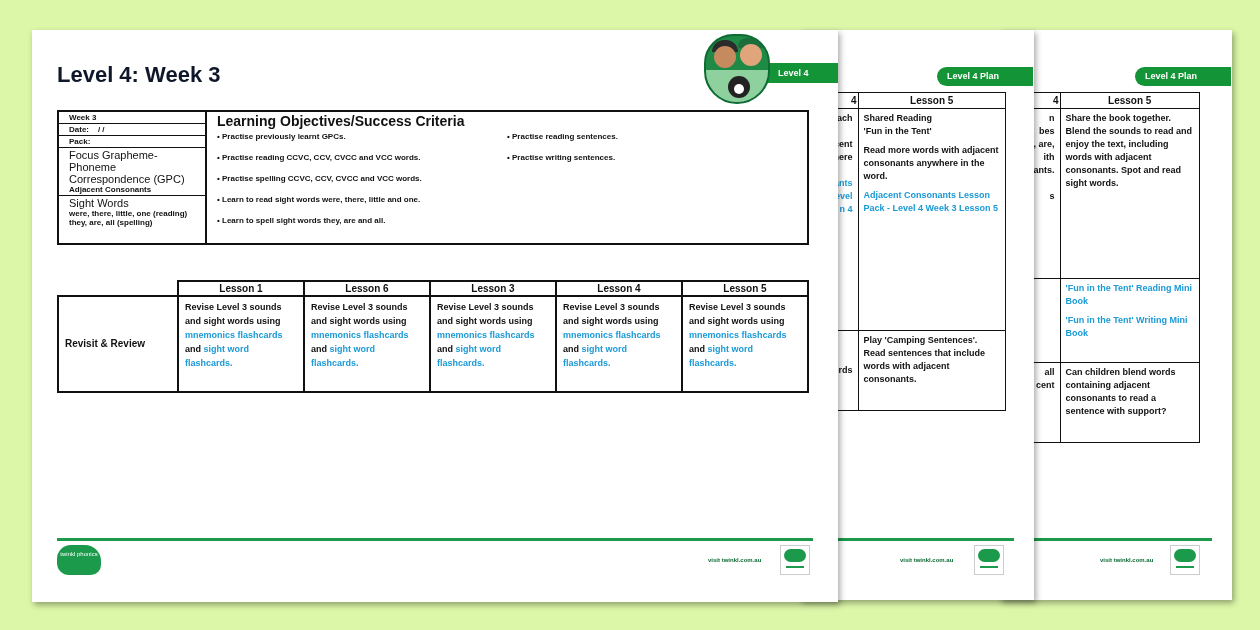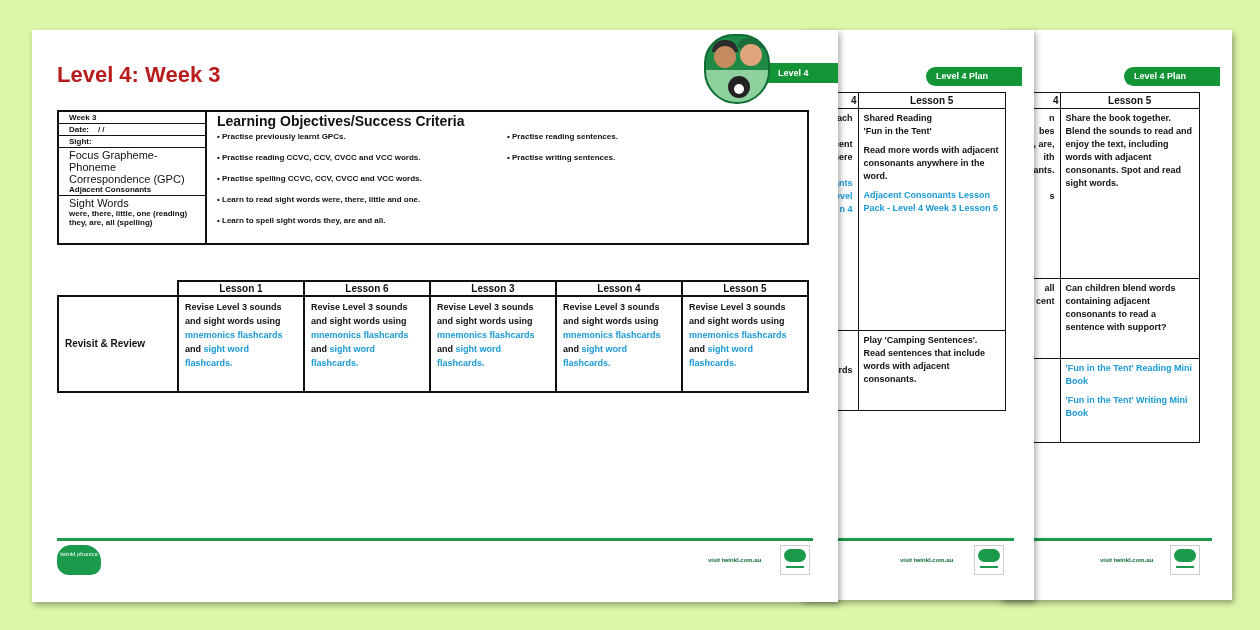--- a/index.html
+++ b/index.html
@@ -14,30 +14,30 @@
     position: absolute;
     background: #fff;
     box-shadow: 2px 3px 6px rgba(0,0,0,0.35);
   }
   #page3 { left: 1000px; top: 30px; width: 232px; height: 570px; }
   #page2 { left: 800px; top: 30px; width: 234px; height: 570px; }
   #page1 { left: 32px; top: 30px; width: 806px; height: 572px; }
 
   .title {
     position: absolute; left: 25px; top: 32px;
-    font-size: 22px; font-weight: bold; color: #b91c1c;
+    font-size: 22px; font-weight: bold; color: #0f172a;
     font-family: "Liberation Sans", sans-serif;
   }
   .level-tab {
     position: absolute; right: 0; top: 33px; width: 70px; height: 20px;
     background: #139437; color: #fff; font-size: 9px; font-weight: bold;
     padding: 5px 0 0 10px;
   }
   .plan-tab {
-    position: absolute; right: 12px; top: 37px; width: 96px; height: 19px;
+    position: absolute; right: 1px; top: 37px; width: 96px; height: 19px;
     background: #139437; color: #fff; font-size: 9px; font-weight: bold;
     border-radius: 10px 0 0 10px; padding: 4px 0 0 10px;
   }
   .avatar {
     position: absolute; left: 672px; top: 4px; width: 66px; height: 70px;
     border-radius: 30px 30px 34px 34px; background: #1f8a46; overflow: hidden;
     border: 2px solid #0d6b33;
   }
   .avatar .kid1 { position:absolute; left:8px; top:10px; width:22px; height:22px; border-radius:50%; background:#c58a5e; }
   .avatar .kid2 { position:absolute; left:34px; top:8px; width:22px; height:22px; border-radius:50%; background:#e0a57a; }
@@ -88,33 +88,33 @@
         <tr>
       <th style="width:60px; border-left:none; text-align:right;">4</th>
       <th>Lesson 5</th>
     </tr>
     <tr style="height:170px;">
       <td class="cut" style="border-left:none; text-align:right;">
         <div>n</div><div>bes</div><div>y, are,</div><div>ith</div><div>nants.</div><br><div>s</div>
       </td>
       <td>Share the book together. Blend the sounds to read and enjoy the text, including words with adjacent consonants. Spot and read sight words.</td>
     </tr>
+    <tr style="height:84px;">
+      <td style="border-left:none;"></td>
+      <td>
+        <div class="link">'Fun in the Tent' Reading Mini Book</div>
+        <div class="link" style="margin-top:6px;">'Fun in the Tent' Writing Mini Book</div>
+      </td>
+    </tr>
     <tr style="height:80px;">
       <td class="cut" style="border-left:none; text-align:right;">
             <div>all</div>
             <div>cent</div>
           </td>
       <td>Can children blend words containing adjacent consonants to read a sentence with support?</td>
-    </tr>
-    <tr style="height:84px;">
-      <td style="border-left:none;"></td>
-      <td>
-        <div class="link">'Fun in the Tent' Reading Mini Book</div>
-        <div class="link" style="margin-top:6px;">'Fun in the Tent' Writing Mini Book</div>
-      </td>
     </tr>
   </tbody>
     </table>
   <div class="footer-line" style="left:0; right:20px;"></div>
   <div class="footer-url" style="left:100px; top:527px;">visit twinkl.com.au</div>
   <div class="footer-logo-right" style="left:170px; top:515px;">
       <div class="blob"></div>
       <div class="ln"></div>
     </div>
 </div>
@@ -185,21 +185,21 @@
             <li>Practise reading sentences.</li>
             <li>Practise writing sentences.</li>
           </ul>
         </div>
       </td>
     </tr>
     <tr>
       <td class="left"><span>Date:</span> &nbsp;&nbsp;&nbsp;<span>/      /</span></td>
     </tr>
     <tr>
-      <td class="left">Sight:</td>
+      <td class="left">Pack:</td>
     </tr>
     <tr>
       <td class="left">
         <div class="big">Focus Grapheme-Phoneme Correspondence (GPC)</div>
         <div>Adjacent Consonants</div>
       </td>
     </tr>
     <tr>
       <td class="left" style="height:48px;">
         <div class="big">Sight Words</div>

